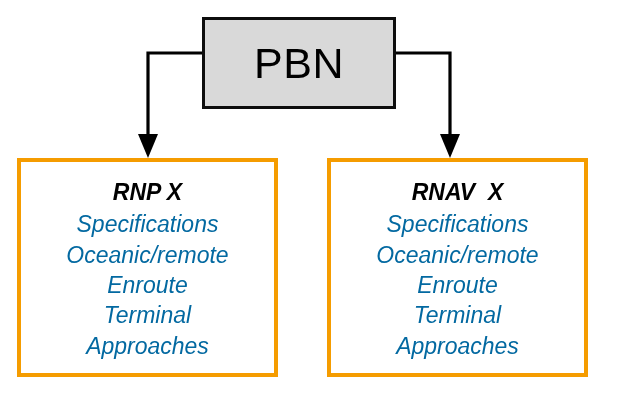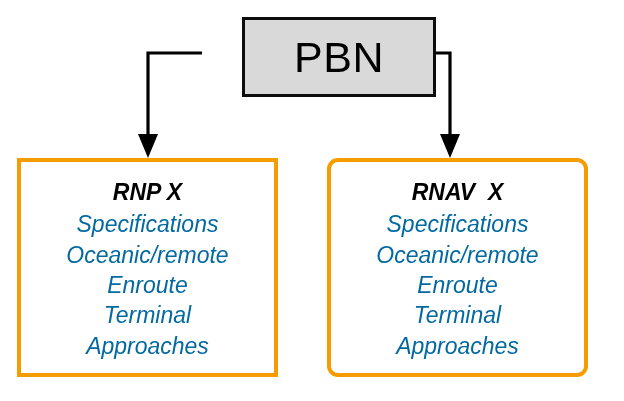--- a/index.html
+++ b/index.html
@@ -27,28 +27,27 @@
     width: 624px;
     height: 401px;
   }
 
   
   .root-node {
     position: absolute;
     left: 202px;
     top: 17px;
     width: 194px;
-    height: 80px;
+    height: 92px;
     background: #d9d9d9;
     border: 3px solid #0d0d0d;
     box-sizing: border-box;
     display: flex;
     align-items: center;
     justify-content: center;
-    margin-left: 40px;
   }
   .root-label {
     font-family: "Liberation Sans", sans-serif;
     font-size: 43px;
     font-weight: 400;
     color: #000000;
     line-height: 1;
     letter-spacing: 0.5px;
   }
 
@@ -61,21 +60,21 @@
     background: #ffffff;
     border: 4px solid #f59c00;
     box-sizing: border-box;
     display: flex;
     flex-direction: column;
     align-items: center;
     justify-content: center;
     padding-top: 4px;
   }
   #spec-box-rnp  { left: 17px; }
-  #spec-box-rnav { left: 327px; border-radius: 11px; }
+  #spec-box-rnav { left: 327px; }
 
   .spec-title {
     font-family: "Liberation Sans", sans-serif;
     font-style: italic;
     font-weight: bold;
     font-size: 23px;
     color: #000000;
     line-height: 1.28;
     white-space: pre;
     margin-bottom: 2px;

